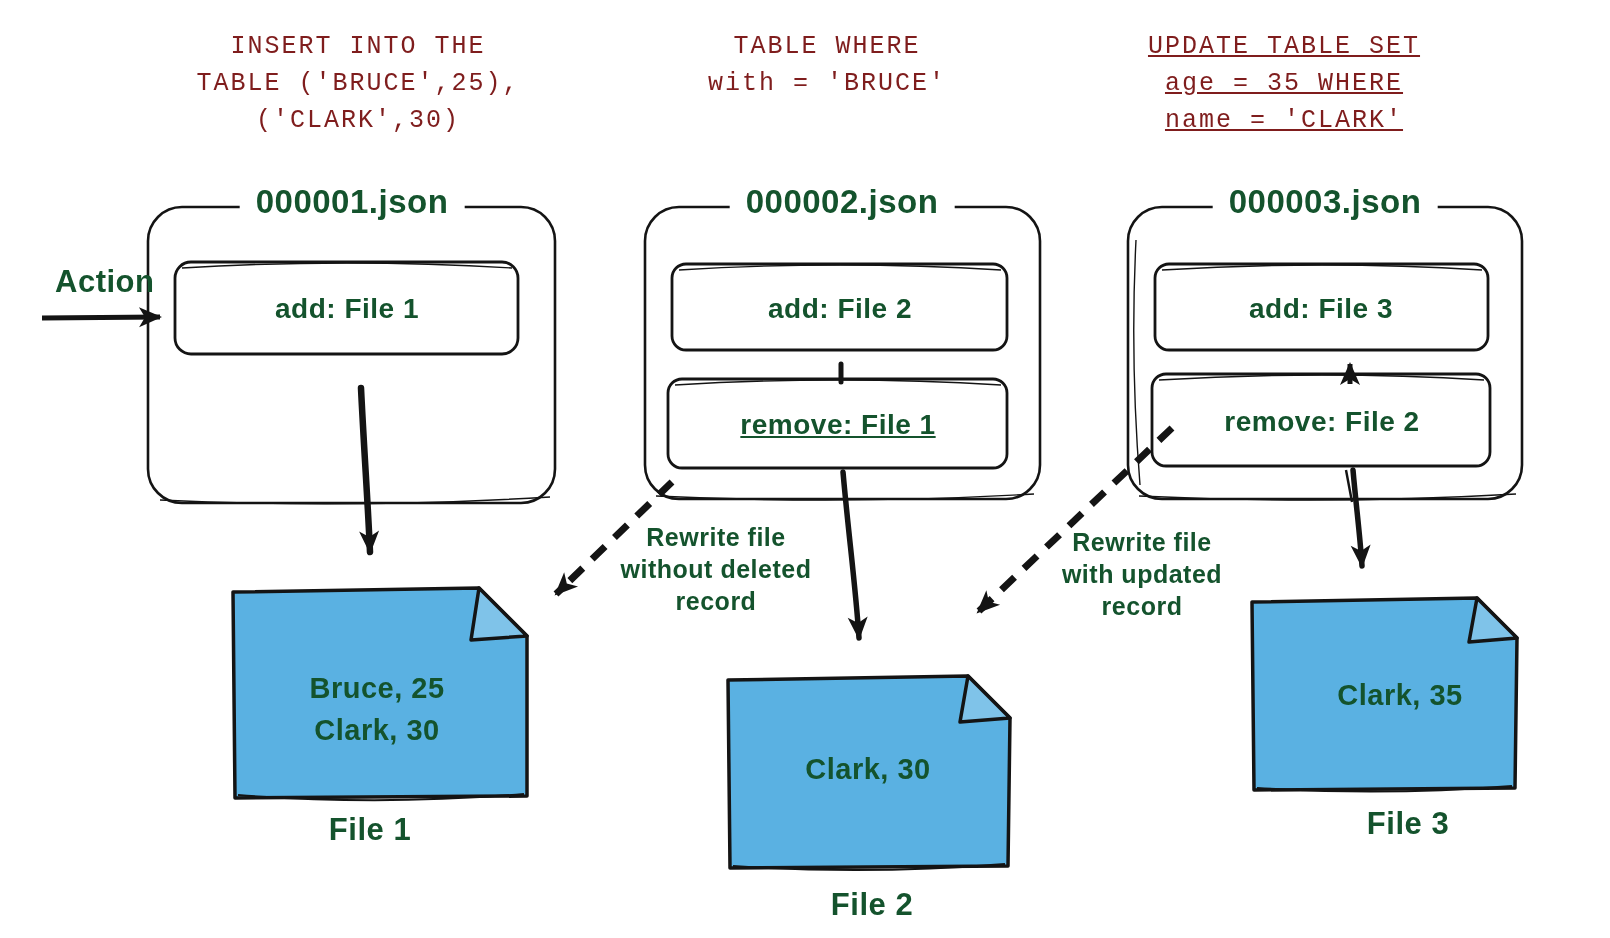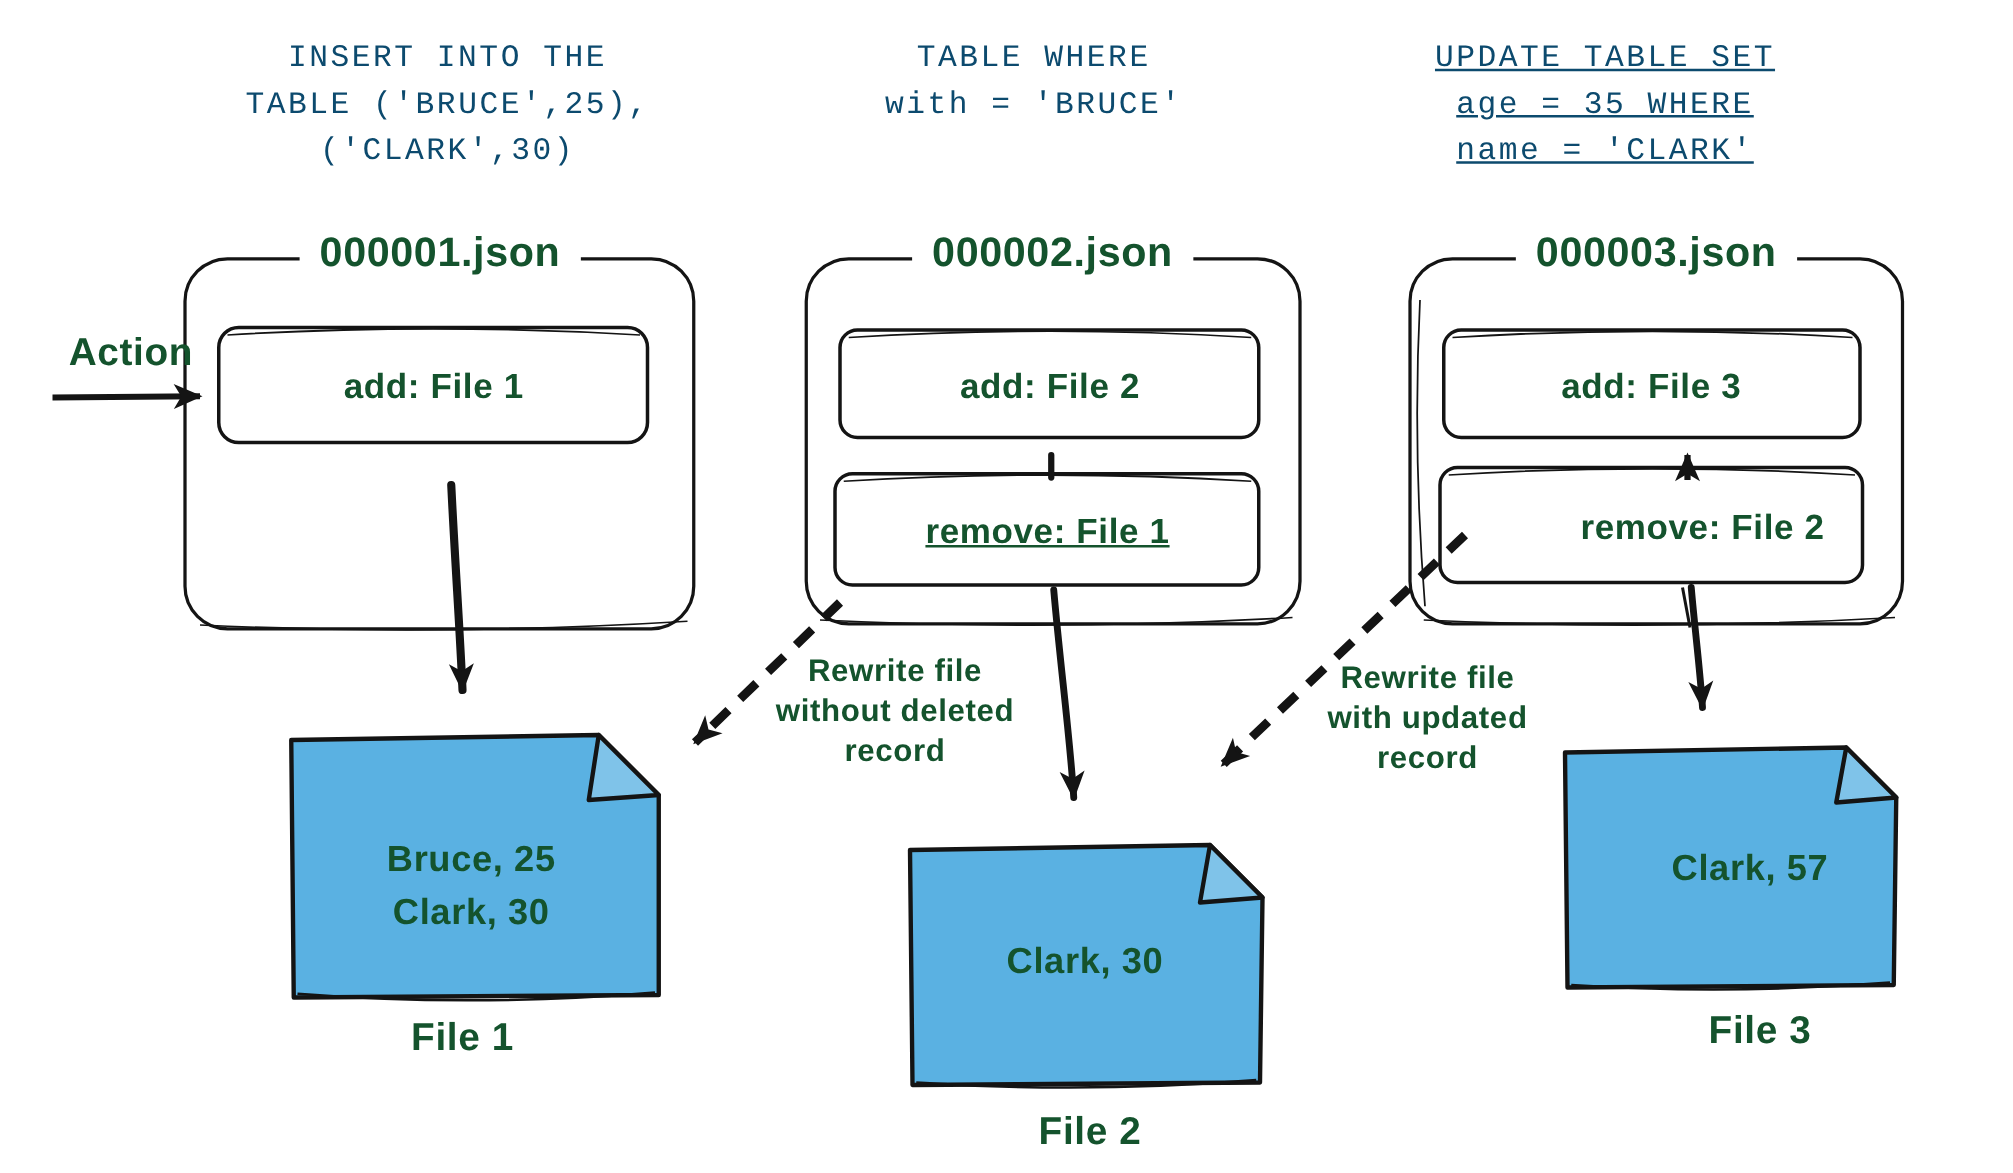--- a/index.html
+++ b/index.html
@@ -2,21 +2,21 @@
 <html><head>
 <meta charset="utf-8">
 <style>
   html,body{margin:0;padding:0;background:#ffffff;}
   .canvas{position:relative;width:1610px;height:938px;background:#ffffff;overflow:hidden;
           font-family:"Liberation Sans","DejaVu Sans",sans-serif;color:#111;}
   .layer-svg{position:absolute;left:0;top:0;width:1610px;height:938px;}
   .txt{position:absolute;white-space:nowrap;}
   .center{transform:translateX(-50%);text-align:center;}
   .mono{font-family:"Liberation Mono","DejaVu Sans Mono",monospace;font-size:25px;
-        letter-spacing:2px;line-height:37px;color:#0c4a6e;}
+        letter-spacing:2px;line-height:37px;color:#7f1d1d;}
   .hand{font-weight:600;color:#14532d;letter-spacing:0.5px;}
   .json-title{font-size:33px;background:#ffffff;padding:0 16px;line-height:40px;}
   .entry-label{font-size:28px;}
   .record{font-size:29px;line-height:42px;}
   .caption{font-size:31px;}
   .annot{font-size:25px;line-height:32px;}
   .action-label{font-size:31px;}
 </style>
 </head>
 <body>
@@ -123,22 +123,22 @@
   <div class="txt center hand record" style="left:868px;top:748px;">Clark, 30</div>
   <div class="txt center hand caption" style="left:872px;top:887px;">File 2</div>
 
   <div class="txt center mono" style="left:1284px;top:28px;text-decoration:underline;">
     <div>UPDATE TABLE SET</div>
     <div>age = 35 WHERE</div>
     <div>name = 'CLARK'</div>
   </div>
   <div class="txt center hand json-title" style="left:1325px;top:182px;">000003.json</div>
   <div class="txt center hand entry-label" style="left:1321px;top:293px;">add: File 3</div>
-  <div class="txt center hand entry-label" style="left:1322px;top:406px;margin-left:40px;">remove: File 2</div>
+  <div class="txt center hand entry-label" style="left:1322px;top:406px;">remove: File 2</div>
   <div class="txt center hand annot" style="left:1142px;top:526px;">
     <div>Rewrite file</div>
     <div>with updated</div>
     <div>record</div>
   </div>
-  <div class="txt center hand record" style="left:1400px;top:674px;">Clark, 57</div>
+  <div class="txt center hand record" style="left:1400px;top:674px;">Clark, 35</div>
   <div class="txt center hand caption" style="left:1408px;top:806px;">File 3</div>
 
 </div>
 
 </body></html>

